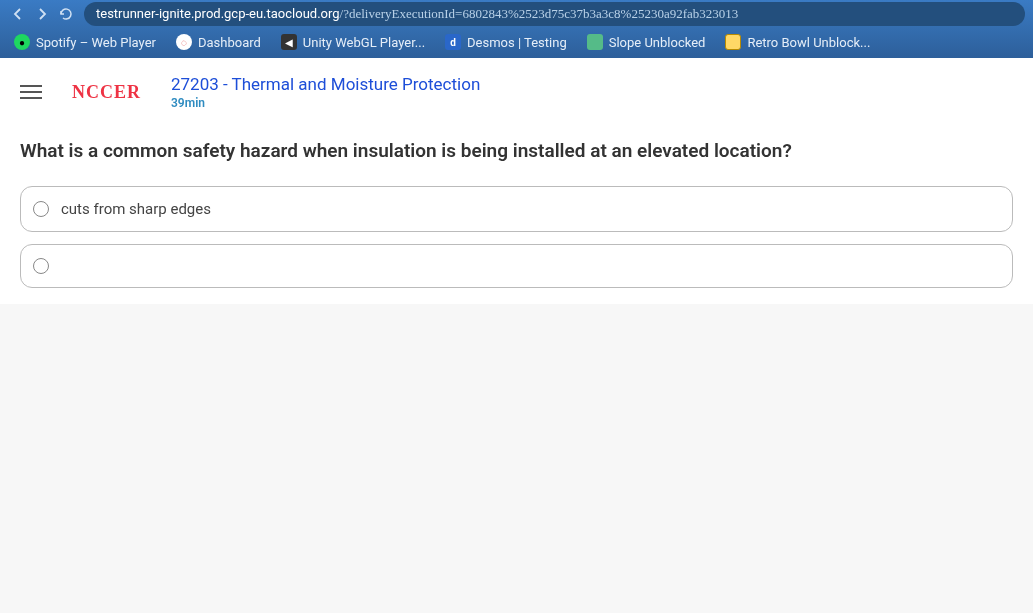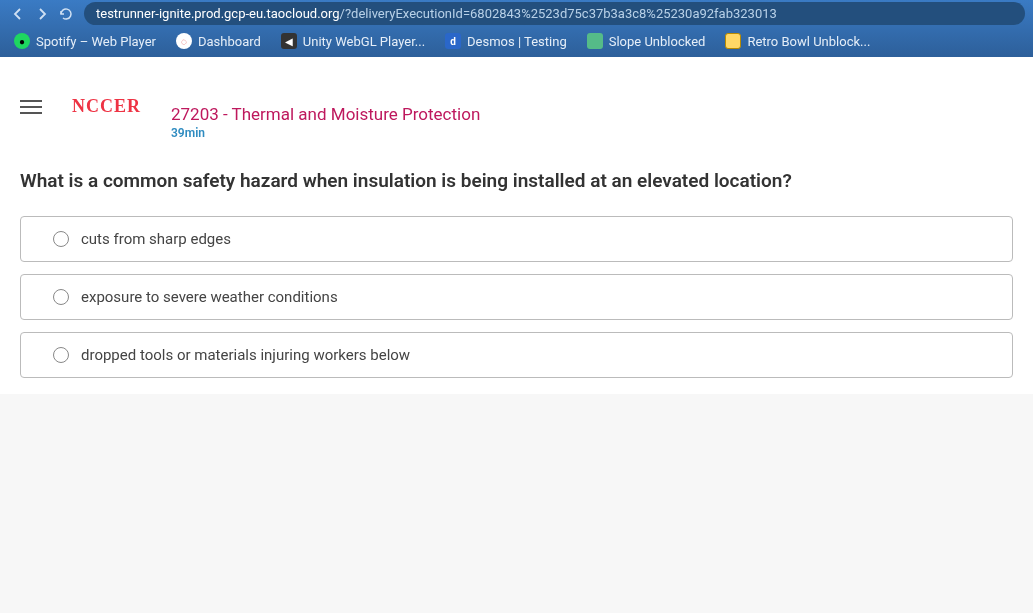--- a/index.html
+++ b/index.html
@@ -4,45 +4,45 @@
   <style>
     * { margin: 0; padding: 0; box-sizing: border-box; font-family: -apple-system, BlinkMacSystemFont, "Segoe UI", Roboto, sans-serif; }
     body { background: #f7f7f7; width: 1033px; height: 613px; overflow: hidden; }
     
     .browser-chrome { background: #2b6cb0; background: linear-gradient(180deg, #3a7bc4 0%, #2d5f9a 100%); color: #cfe0f3; padding: 0; }
     .url-row { display: flex; align-items: center; padding: 2px 8px; gap: 8px; }
     .nav-btns { display: flex; gap: 4px; }
     .nav-btn { width: 20px; height: 20px; display: flex; align-items: center; justify-content: center; color: #cfe0f3; }
     .url-bar { flex: 1; background: #234f7d; border-radius: 14px; padding: 4px 12px; color: #d7e6f5; font-size: 13px; white-space: nowrap; overflow: hidden; }
     .url-bar .domain { color: #fff; }
-    .url-bar .path { color: #b8d1e8; }
+    .url-bar .path { color: #b8d1e8; font-family: Liberation Serif, serif; }
     
     .bookmarks { display: flex; align-items: center; gap: 20px; padding: 6px 14px 8px; font-size: 13px; color: #e5eef8; }
     .bookmark { display: flex; align-items: center; gap: 6px; cursor: pointer; white-space: nowrap; }
     .bm-icon { width: 16px; height: 16px; border-radius: 3px; display: inline-flex; align-items: center; justify-content: center; font-size: 10px; }
     .bm-spotify { background: #1ed760; color: #000; border-radius: 50%; }
     .bm-dashboard { background: #fff; color: #d33; border-radius: 50%; font-weight: bold; }
     .bm-unity { background: #333; color: #fff; }
     .bm-desmos { background: #2a67c9; color: #fff; font-weight: bold; }
     .bm-slope { background: #5b8; }
     .bm-retro { background: #ffd866; border: 1px solid #b88a00; }
     
     .content { background: #fff; padding: 16px 20px; }
     .header-row { display: flex; align-items: center; gap: 30px; margin-bottom: 28px; }
     .hamburger { display: flex; flex-direction: column; gap: 4px; cursor: pointer; }
     .hamburger span { width: 22px; height: 2px; background: #555; }
     .logo { color: #e34; font-family: Georgia, serif; font-weight: 700; font-size: 18px; letter-spacing: 1px; }
     .course-info { display: flex; flex-direction: column; }
-    .course-title { color: #be185d; font-size: 17px; margin-top: 31px; }
+    .course-title { color: #1d4ed8; font-size: 17px; }
     .course-time { color: #2e8bc0; font-size: 12px; font-weight: 600; margin-top: 2px; }
     
     .question { color: #333; font-size: 19px; font-weight: 600; margin: 4px 0 22px; line-height: 1.35; }
     
     .options { display: flex; flex-direction: column; gap: 12px; }
-    .option { display: flex; align-items: center; gap: 12px; border: 1px solid #bbb; border-radius: 4px; padding: 13px 32px; cursor: pointer; background: #fff; }
+    .option { display: flex; align-items: center; gap: 12px; border: 1px solid #bbb; border-radius: 12px; padding: 13px 12px; cursor: pointer; background: #fff; }
     .radio { width: 16px; height: 16px; border: 1.5px solid #888; border-radius: 50%; flex-shrink: 0; }
     .option-label { color: #444; font-size: 15px; }
   </style>
 </head>
 <body>
 
 <div class="browser-chrome">
   <div class="url-row">
     <div class="nav-btns">
       <div class="nav-btn">
@@ -110,20 +110,15 @@
 
   <div class="question">What is a common safety hazard when insulation is being installed at an elevated location?</div>
 
   <div class="options">
     <div class="option">
       <span class="radio"></span>
       <span class="option-label">cuts from sharp edges</span>
     </div>
     <div class="option">
       <span class="radio"></span>
-      <span class="option-label">exposure to severe weather conditions</span>
-    </div>
-    <div class="option">
-      <span class="radio"></span>
-      <span class="option-label">dropped tools or materials injuring workers below</span>
     </div>
   </div>
 </div>
 
 </body></html>

